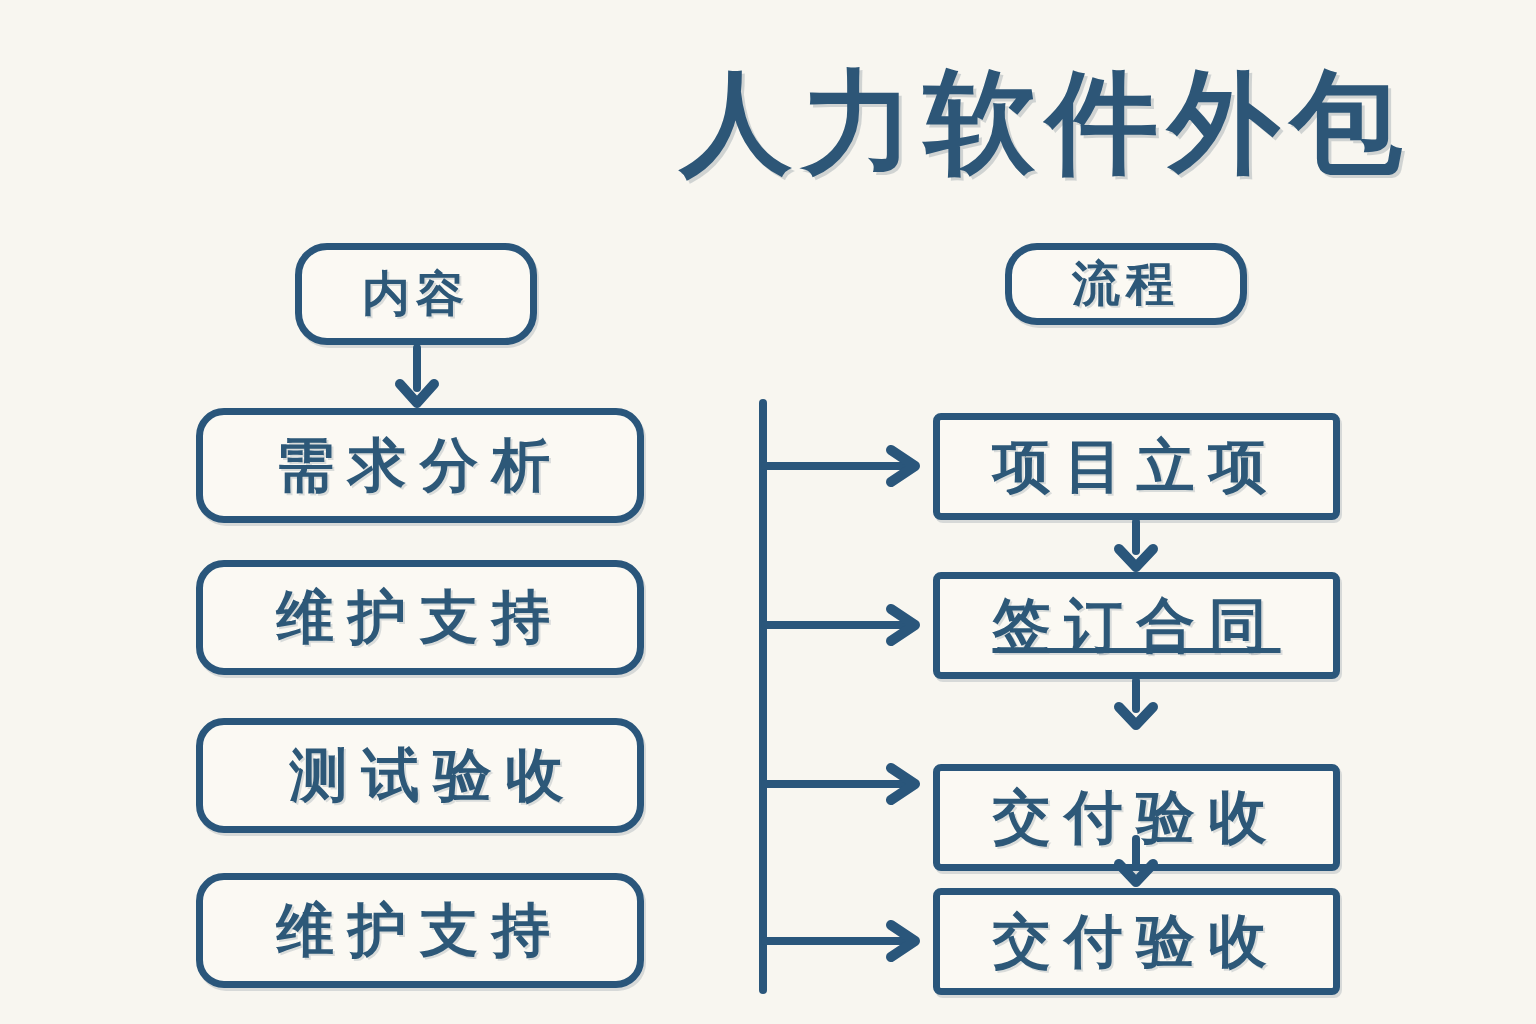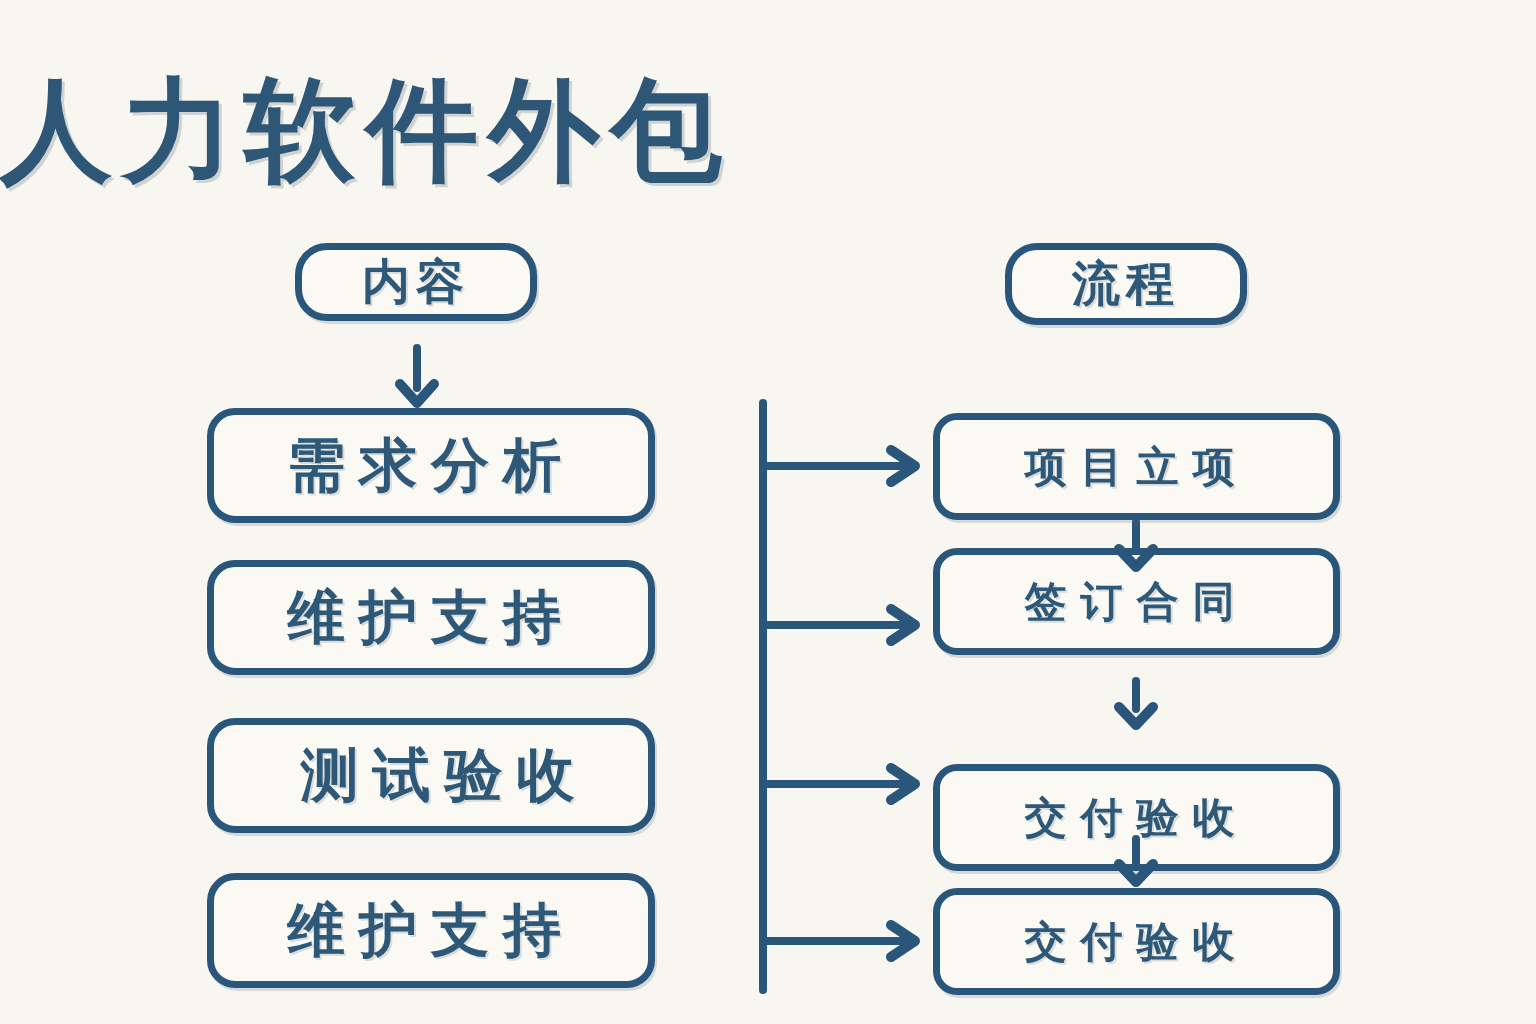--- a/index.html
+++ b/index.html
@@ -16,23 +16,23 @@
   }
   .stage {
     position: absolute;
     inset: 0;
     width: 1536px;
     height: 1024px;
   }
   .title {
     position: absolute;
     left: 0;
-    top: 56px;
+    top: 48px;
     width: 1412px;
-    text-align: left;
+    text-align: right;
     font-size: 112px;
     font-weight: 700;
     letter-spacing: 10px;
     color: #2d5677;
     text-shadow: 3px 3px 0 rgba(30, 55, 80, 0.18);
     white-space: nowrap;
   }
   .box {
     position: absolute;
     box-sizing: border-box;
@@ -46,45 +46,45 @@
     box-shadow: 2px 3px 0 rgba(30, 55, 80, 0.15);
     text-shadow: 2px 2px 0 rgba(30, 55, 80, 0.15);
     white-space: nowrap;
   }
   .header-box {
     border-radius: 32px;
     font-size: 48px;
     letter-spacing: 6px;
   }
   .left-box {
-    left: 207px;
+    left: 196px;
     width: 448px;
     height: 115px;
     border-radius: 28px;
     font-size: 58px;
     letter-spacing: 14px;
   }
   .right-box {
     left: 933px;
     width: 407px;
     height: 107px;
-    border-radius: 24px;
-    font-size: 42px;
+    border-radius: 8px;
+    font-size: 58px;
     letter-spacing: 14px;
   }
-  #header-left  { left: 295px;  top: 243px; width: 242px; height: 78px; }
+  #header-left  { left: 295px;  top: 243px; width: 242px; height: 102px; }
   #header-right { left: 1005px; top: 243px; width: 242px; height: 82px; }
 
   #lbox-0 { top: 408px; }
   #lbox-1 { top: 560px; }
   #lbox-2 { top: 718px; padding-left: 27px; }
   #lbox-3 { top: 873px; }
 
   #rbox-0 { top: 413px; }
-  #rbox-1 { top: 548px; }
+  #rbox-1 { top: 572px; text-decoration: underline; }
   #rbox-2 { top: 764px; }
   #rbox-3 { top: 888px; }
 
   svg.connectors {
     position: absolute;
     inset: 0;
     pointer-events: none;
   }
   svg.connectors .shaft {
     stroke: #2a567b;

